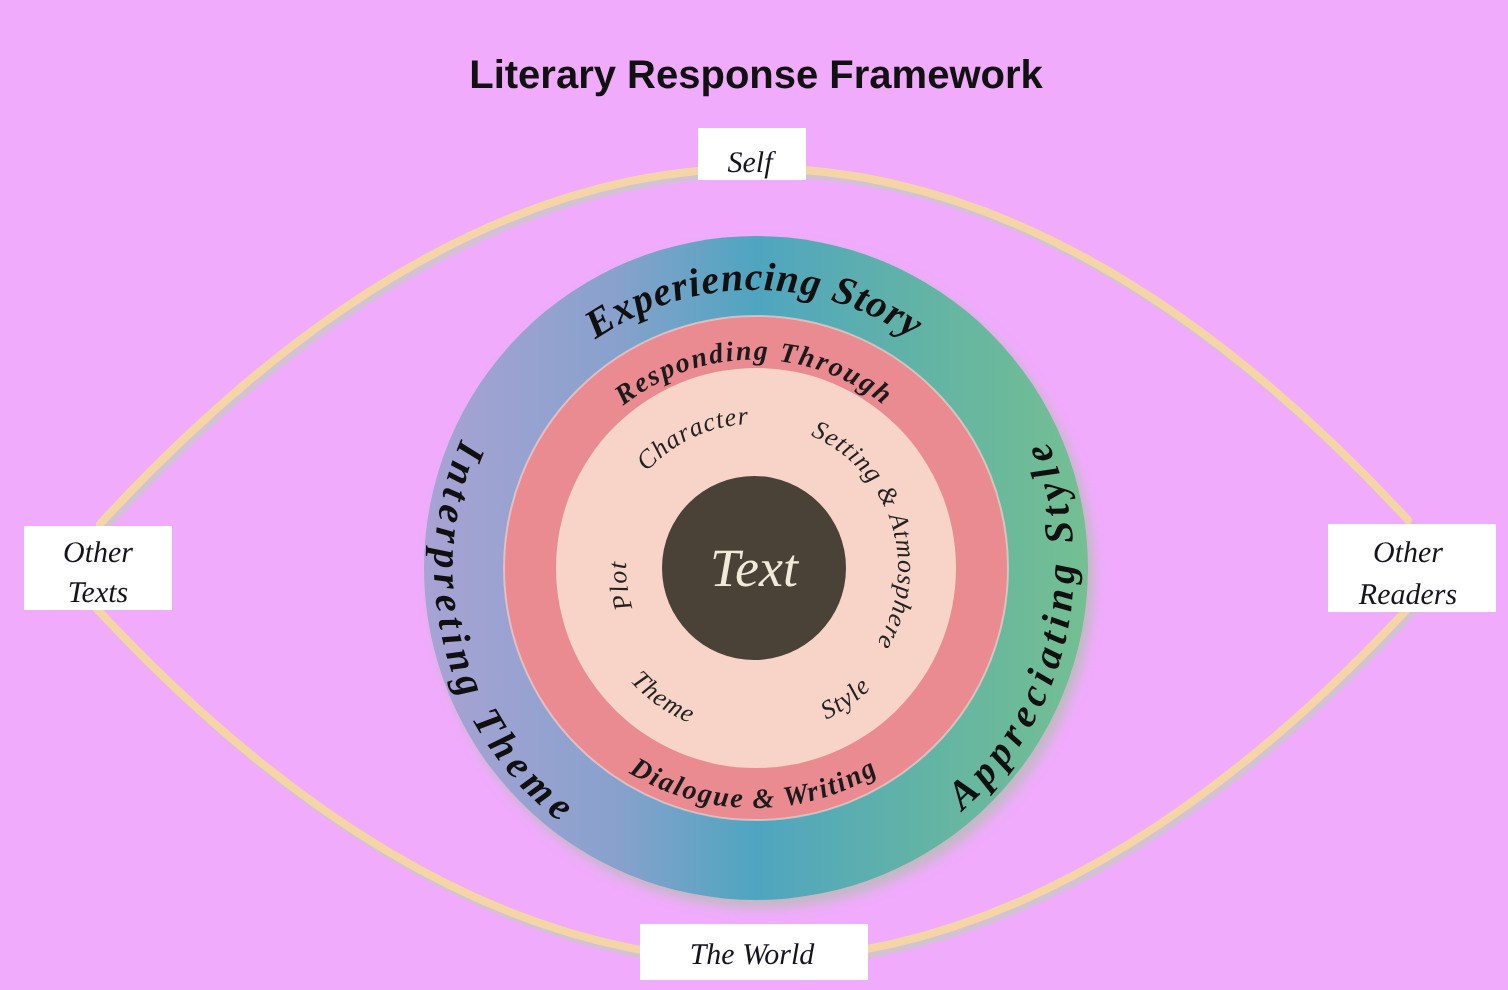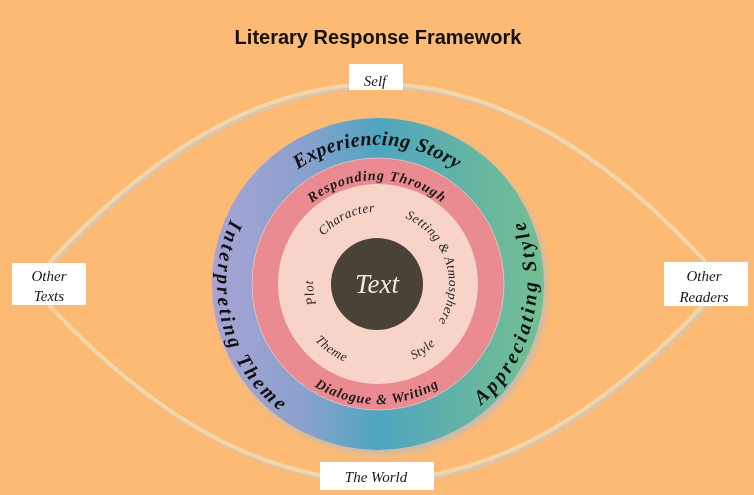--- a/index.html
+++ b/index.html
@@ -7,21 +7,21 @@
     padding: 0;
     background: #ffffff;
     width: 754px;
     height: 495px;
     overflow: hidden;
   }
   .stage {
     position: relative;
     width: 754px;
     height: 495px;
-    background: #fdba74;
+    background: #f0abfc;
     text-align: center;
   }
   svg { display: block; }
   .title-text {
     font-family: "Liberation Sans", sans-serif;
     font-weight: 700;
     font-size: 20px;
     fill: #111111;
   }
   .script {

